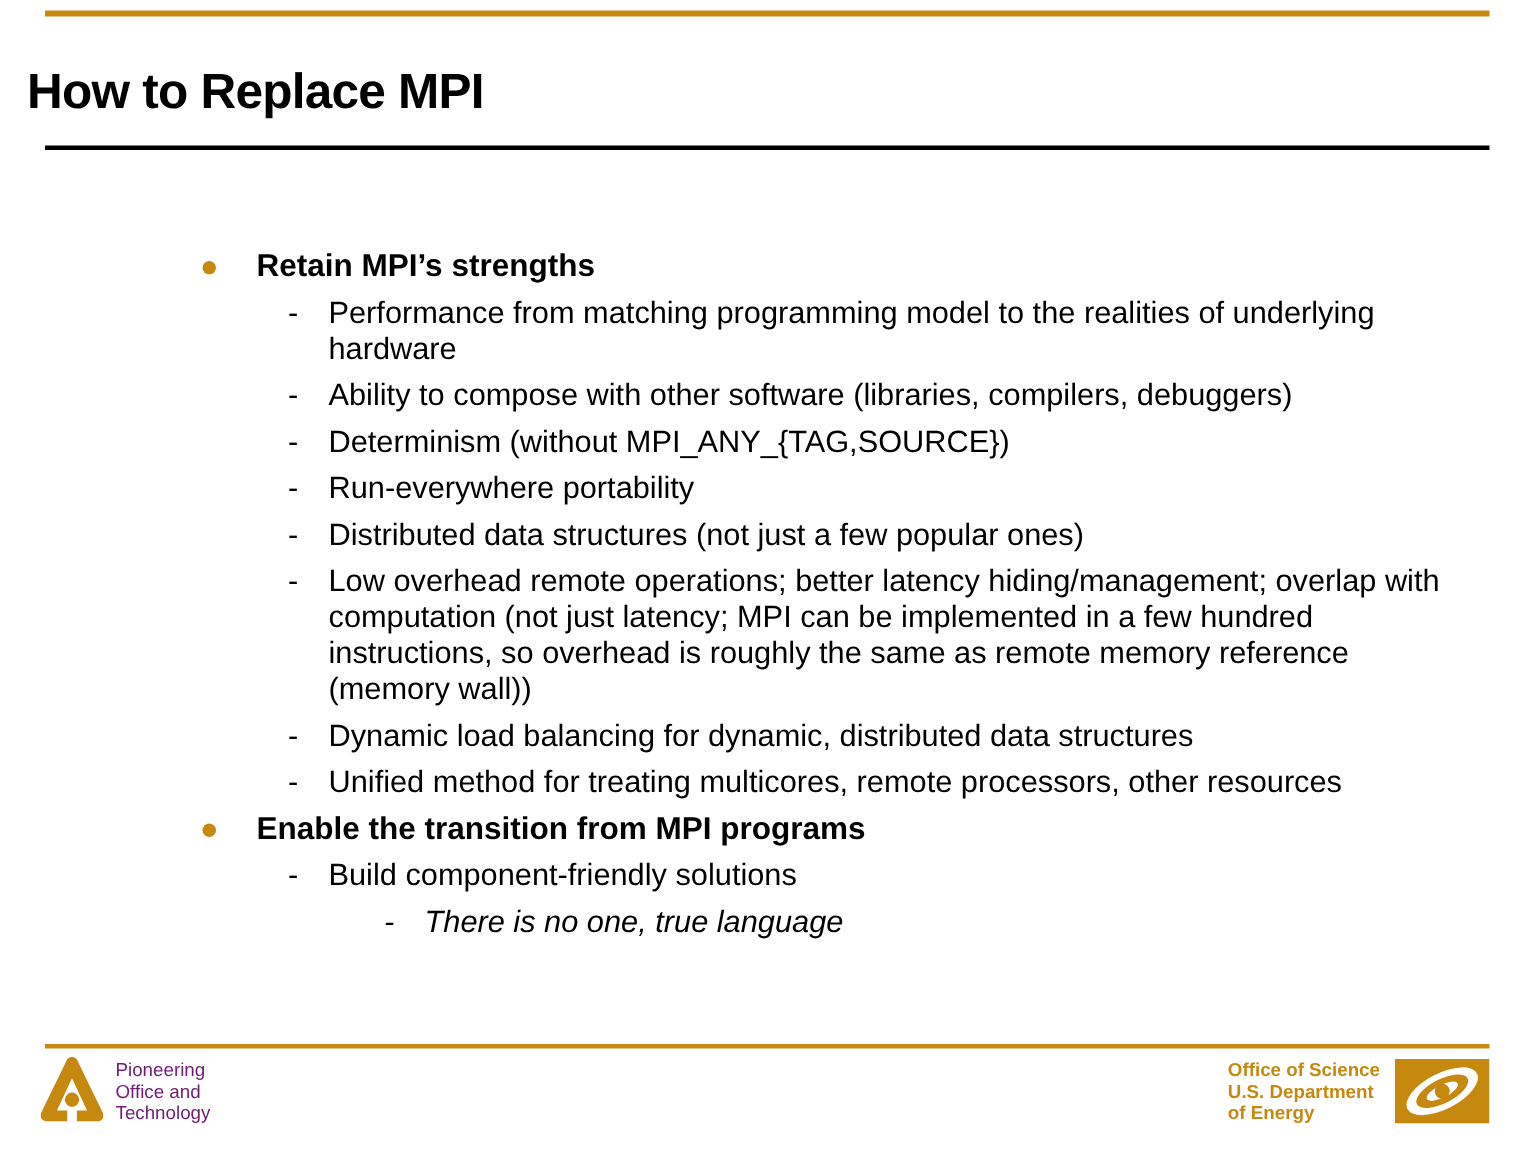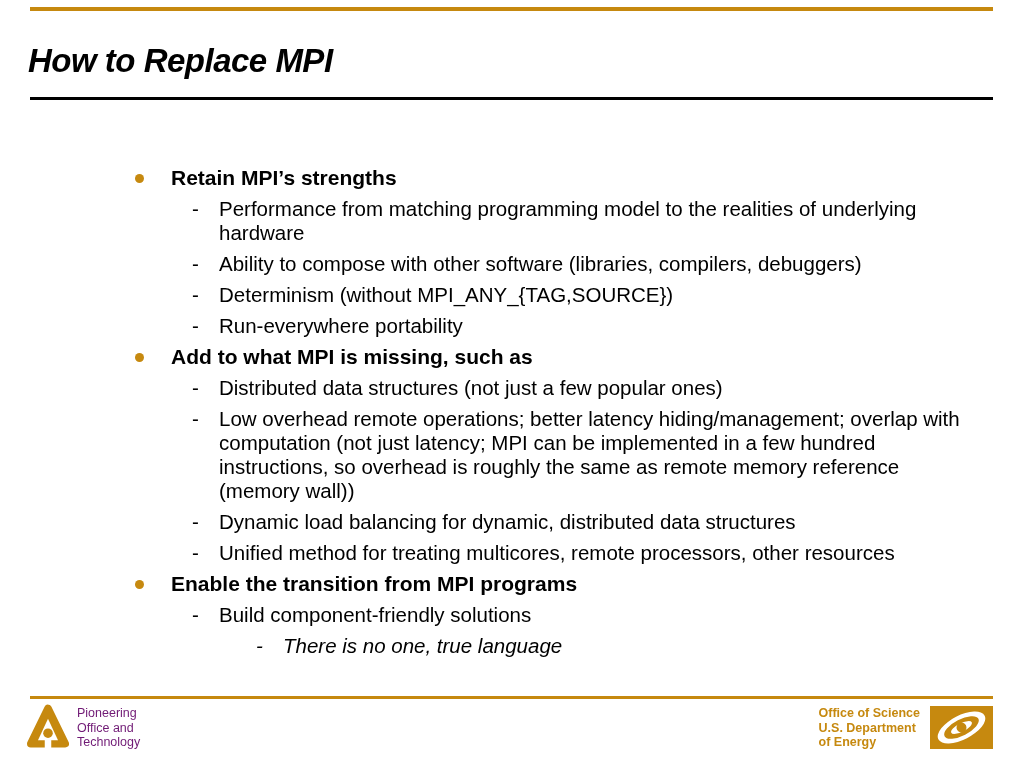--- a/index.html
+++ b/index.html
@@ -14,22 +14,22 @@
   .slide { position:absolute; inset:0; }
 
   
   .top-bar {
     position:absolute; left:30px; width:963px; top:7px; height:4px;
     background:#C6890F;
   }
 
   
   .title {
-    position:absolute; left:28px; top:42px; margin:0;
-    font-size:33px; font-weight:bold; font-style:italic;
+    position:absolute; left:18px; top:42px; margin:0;
+    font-size:33px; font-weight:bold; 
     letter-spacing:-0.5px;
     color:#000;
   }
   .title-rule {
     position:absolute; left:30px; width:963px; top:97px; height:3px;
     background:#000;
   }
 
   
   .body { position:absolute; left:0; right:59px; top:166px;margin-left:44px; }
@@ -92,26 +92,20 @@
     </div>
     <div class="row l2">
       <span class="marker">-</span>
       <span class="txt">Determinism (without MPI_ANY_{TAG,SOURCE})</span>
     </div>
     <div class="row l2">
       <span class="marker">-</span>
       <span class="txt">Run-everywhere portability</span>
     </div>
 
-    <div class="row l1">
-      <span class="marker">
-          <span class="dot"></span>
-        </span>
-      <span class="txt">Add to what MPI is missing, such as</span>
-    </div>
     <div class="row l2">
       <span class="marker">-</span>
       <span class="txt">Distributed data structures (not just a few popular ones)</span>
     </div>
     <div class="row l2">
       <span class="marker">-</span>
       <span class="txt">Low overhead remote operations; better latency hiding/management; overlap with computation (not just latency; MPI can be implemented in a few hundred instructions, so overhead is roughly the same as remote memory reference (memory wall))</span>
     </div>
     <div class="row l2">
       <span class="marker">-</span>

